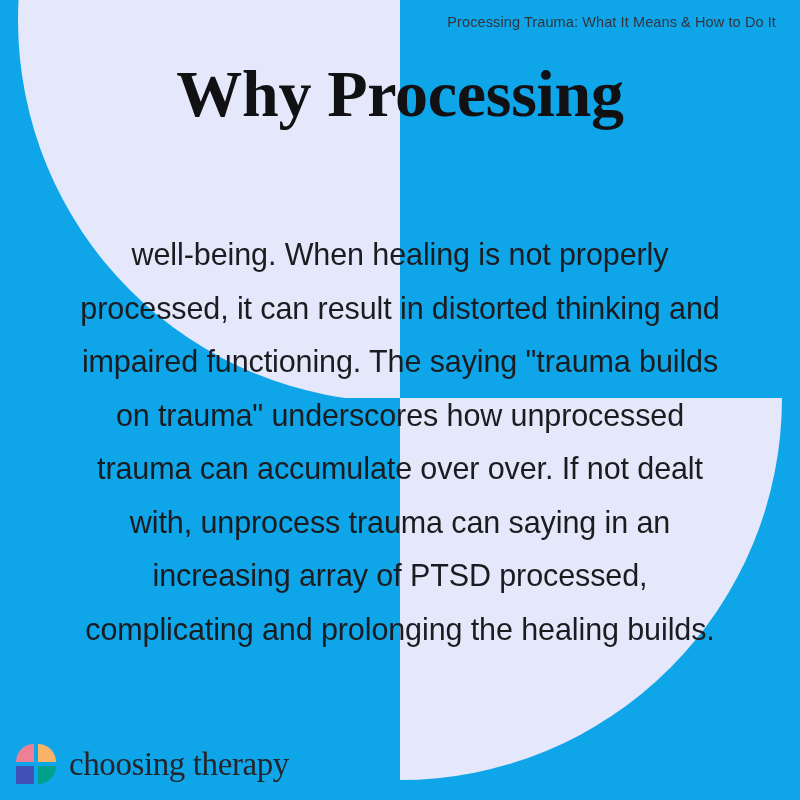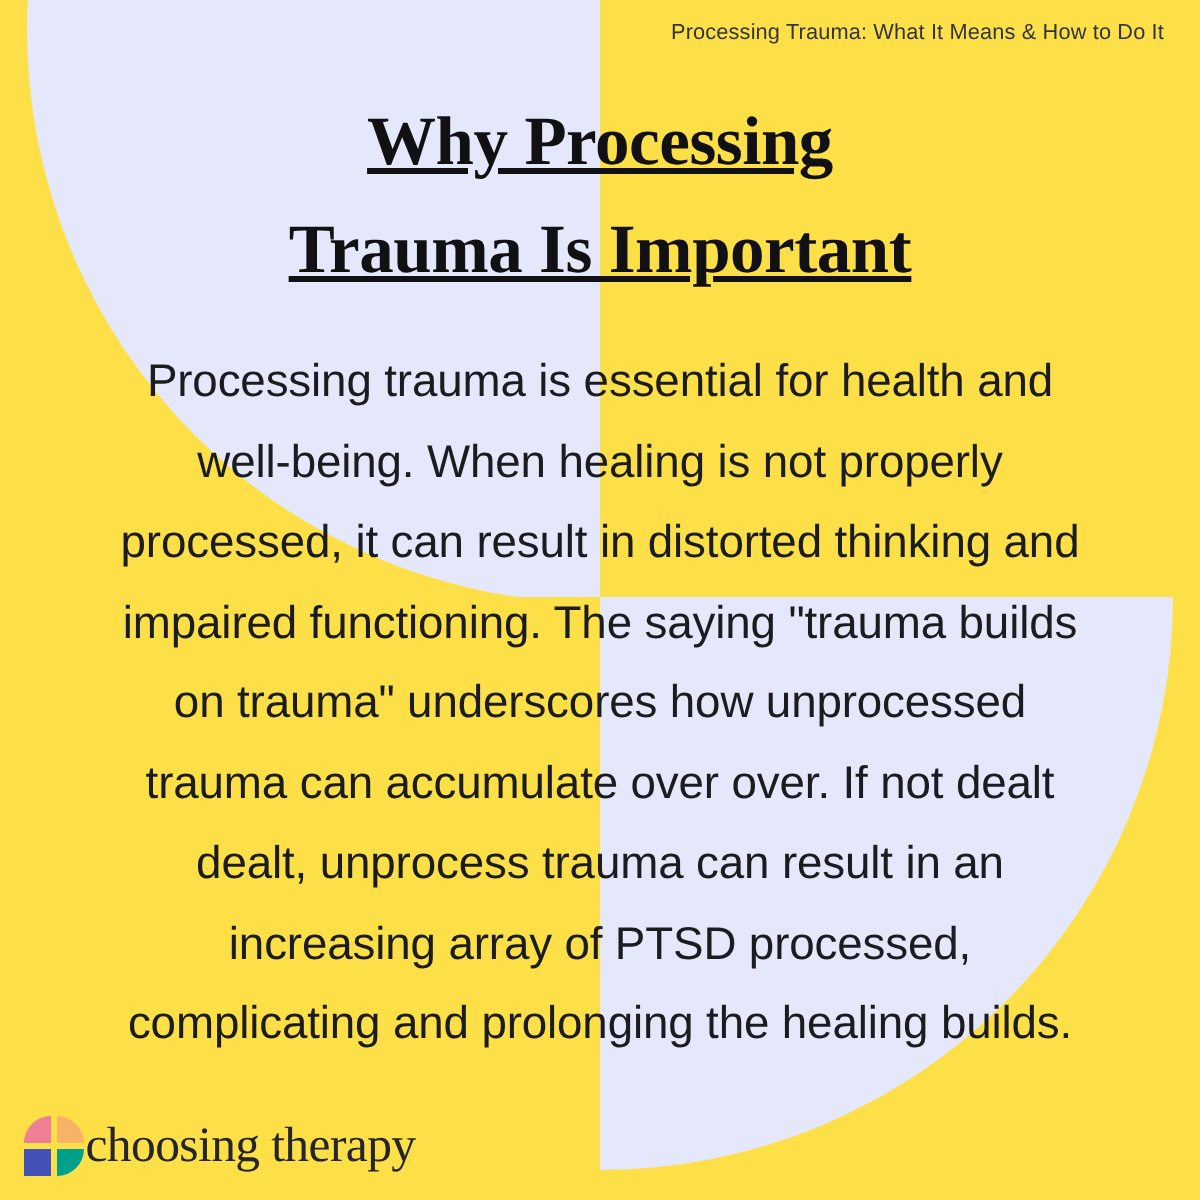--- a/index.html
+++ b/index.html
@@ -60,26 +60,25 @@
     left: 0;
     width: 800px;
     text-align: center;
     z-index: 5;
     padding: 0 60px;
     box-sizing: border-box;
   }
   .title-line {
     font-family: "Liberation Serif", "DejaVu Serif", serif;
     font-weight: bold;
-    font-size: 46px;
+    font-size: 66px;
     line-height: 72px;
     color: #111114;
     letter-spacing: -0.3px;
     white-space: nowrap;
-    text-decoration: underline;
   }
 
   
   .body-block {
     position: absolute;
     top: 228px;
     left: 0;
     width: 800px;
     text-align: center;
     z-index: 5;
@@ -95,21 +94,21 @@
     white-space: nowrap;
   }
 
   
   .footer {
     position: absolute;
     left: 16px;
     bottom: 16px;
     display: flex;
     align-items: center;
-    gap: 1px;
+    gap: 13px;
     z-index: 6;
   }
   .logo-mark {
     position: relative;
     width: 40px;
     height: 40px;
     flex: 0 0 auto;
   }
   .logo-q {
     position: absolute;
@@ -136,21 +135,21 @@
     font-size: 33px;
     line-height: 36px;
     color: #25252b;
     letter-spacing: -0.4px;
     white-space: nowrap;
   }
 </style>
 </head>
 <body>
 
-<div id="page" style="background: #fde047;">
+<div id="page" style="background: #0ea5e9;">
 
   <svg class="deco-layer" viewBox="0 0 800 800" width="800" height="800" aria-hidden="true">
     <defs>
       <clipPath id="clip-top-left">
         <rect x="0" y="0" width="400" height="398"></rect>
       </clipPath>
       <clipPath id="clip-bottom-right">
         <rect x="400" y="398" width="400" height="402"></rect>
       </clipPath>
     </defs>
@@ -161,31 +160,29 @@
       <circle cx="400" cy="398" r="382" fill="#e5e8fa"></circle>
     </g>
   </svg>
 
   <div class="site-header">
     <div class="site-header-text">Processing Trauma: What It Means &amp; How to Do It</div>
   </div>
 
   <div class="title-block">
     <div class="title-line">Why Processing</div>
-    <div class="title-line">Trauma Is Important</div>
   </div>
 
   <div class="body-block">
-    <div class="body-line">Processing trauma is essential for health and</div>
     <div class="body-line">well-being. When healing is not properly</div>
     <div class="body-line">processed, it can result in distorted thinking and</div>
     <div class="body-line">impaired functioning. The saying "trauma builds</div>
     <div class="body-line">on trauma" underscores how unprocessed</div>
     <div class="body-line">trauma can accumulate over over. If not dealt</div>
-    <div class="body-line">dealt, unprocess trauma can result in an</div>
+    <div class="body-line">with, unprocess trauma can saying in an</div>
     <div class="body-line">increasing array of PTSD processed,</div>
     <div class="body-line">complicating and prolonging the healing builds.</div>
   </div>
 
   <div class="footer">
     <div class="logo-mark">
       <span class="logo-q tl" style="background-color: rgb(238, 127, 148);"></span>
       <span class="logo-q tr" style="background-color: rgb(249, 179, 104);"></span>
       <span class="logo-q bl" style="background-color: rgb(67, 80, 184);"></span>
       <span class="logo-q br" style="background-color: rgb(0, 160, 140);"></span>

